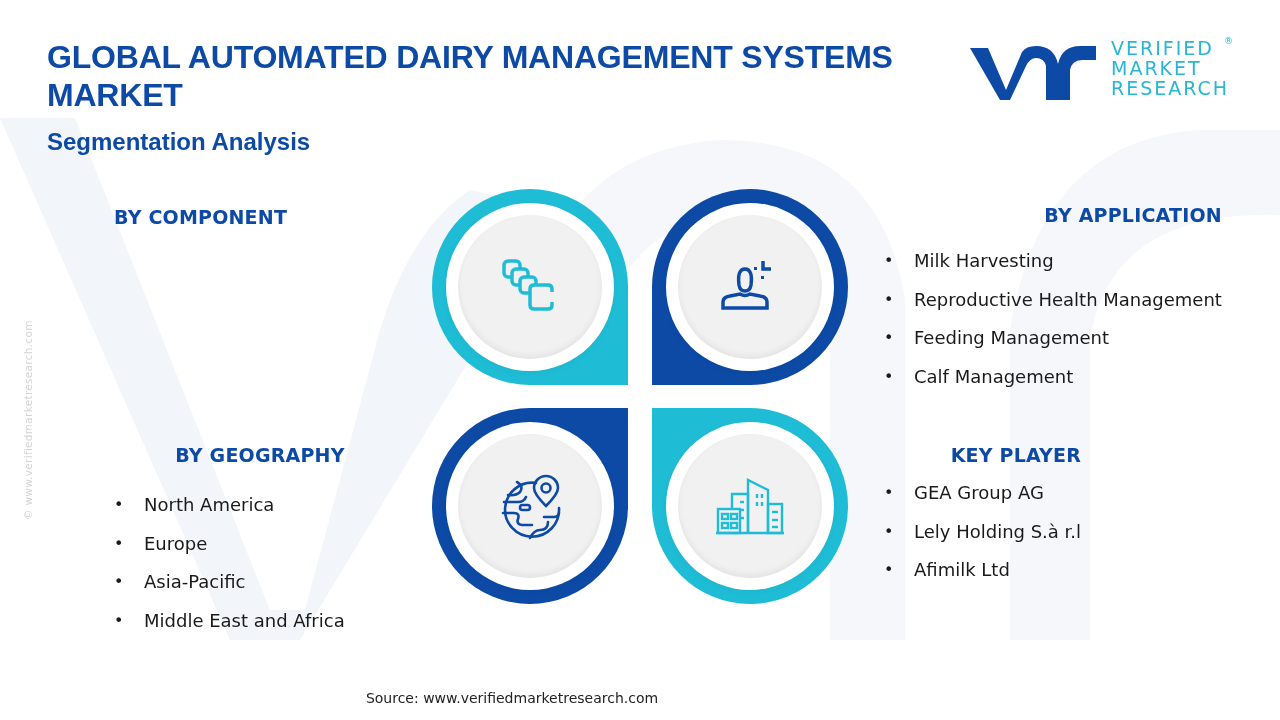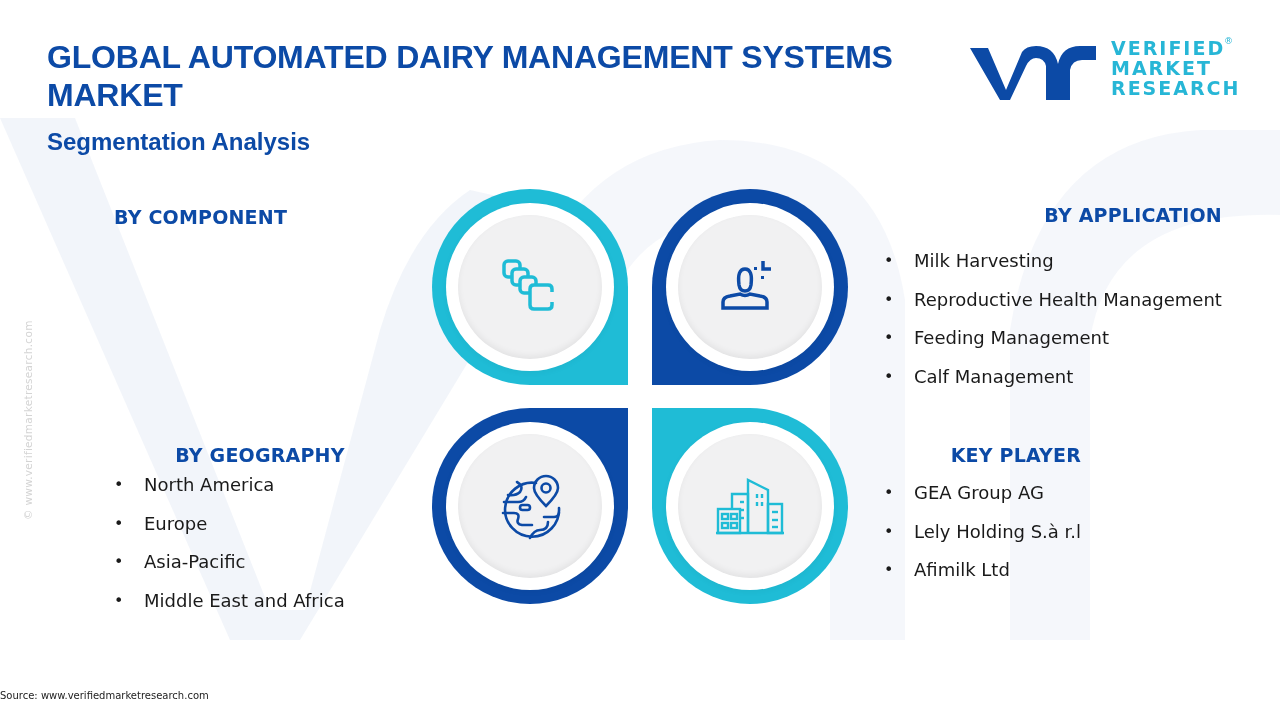--- a/index.html
+++ b/index.html
@@ -16,21 +16,21 @@
   }
   .subtitle {
     position:absolute; left:47px; top:128px;
     font-family:"Liberation Sans", sans-serif; font-weight:bold;
     font-size:24px; color:#0c4aa6;
   }
   .logo { position:absolute; left:966px; top:38px; width:270px; height:70px; }
   .logo-text {
     position:absolute; left:145px; top:0;
     font-family:"DejaVu Sans", sans-serif; font-size:19px; line-height:20px;
-    color:#27b6d6; letter-spacing:2px; font-weight:bold;
+    color:#27b6d6; letter-spacing:2px; font-weight:normal;
   }
   .logo-text div { white-space:nowrap; }
   .reg { position:absolute; left:258px; top:-2px; font-size:9px; color:#27b6d6; }
   .side-url {
     position:absolute; left:22px; top:520px; transform-origin:left top;
     transform:rotate(-90deg); font-size:10.5px; color:#d4d4d4; white-space:nowrap;
     letter-spacing:0.3px;
   }
   .seg { position:absolute; }
   .seg h2 {
@@ -46,22 +46,22 @@
     content:"•"; position:absolute; left:0; top:0; font-size:16px; color:#1a1a1a;
   }
   .petal { position:absolute; width:196px; height:196px; }
   .petal .inner {
     position:absolute; left:26px; top:26px; width:144px; height:144px; border-radius:50%;
     background:#f1f1f2;
     box-shadow: 0 0 0 12px #ffffff, inset 0 -3px 6px rgba(0,0,0,0.06), 0 2px 6px 12px rgba(0,0,0,0.04);
   }
   .petal svg.icon { position:absolute; left:58px; top:58px; width:80px; height:80px; }
   .source {
-    position:absolute; top:690px; left:0; width:1024px; text-align:left;
-    font-size:10px; color:#222;
+    position:absolute; top:690px; left:0; width:1024px; text-align:center;
+    font-size:14px; color:#222;
   }
 </style>
 </head>
 <body>
 
 <svg class="wm" width="1280" height="720" viewBox="0 0 1280 720">
   <path d="M0 118 L75 118 L270 610 L305 610 L380 330 Q410 230 470 190 L560 210 L300 640 L230 640 Z" fill="#eef2f8" opacity="0.75"></path>
   <path d="M520 330 Q560 150 720 140 Q880 140 905 300 L905 640 L830 640 L830 320 Q815 220 720 220 Q630 225 600 330 Z" fill="#eef2f8" opacity="0.6"></path>
   <path d="M1010 640 L1010 330 Q1040 140 1200 130 L1280 130 L1280 215 Q1110 210 1090 340 L1090 640 Z" fill="#eef2f8" opacity="0.6"></path>
 </svg>
@@ -93,21 +93,21 @@
   <ul style="margin-top:16px">
     <li>Milk Harvesting</li>
     <li>Reproductive Health Management</li>
     <li>Feeding Management</li>
     <li>Calf Management</li>
   </ul>
 </div>
 
 <div class="seg" style="left:114px; top:444px;">
   <h2>BY GEOGRAPHY</h2>
-  <ul style="margin-top:0">
+  <ul style="margin-top:20px">
     <li>North America</li>
     <li>Europe</li>
     <li>Asia-Pacific</li>
     <li>Middle East and Africa</li>
   </ul>
 </div>
 
 <div class="seg" style="left:884px; top:444px;">
   <h2>KEY PLAYER</h2>
   <ul style="margin-top:8px">

